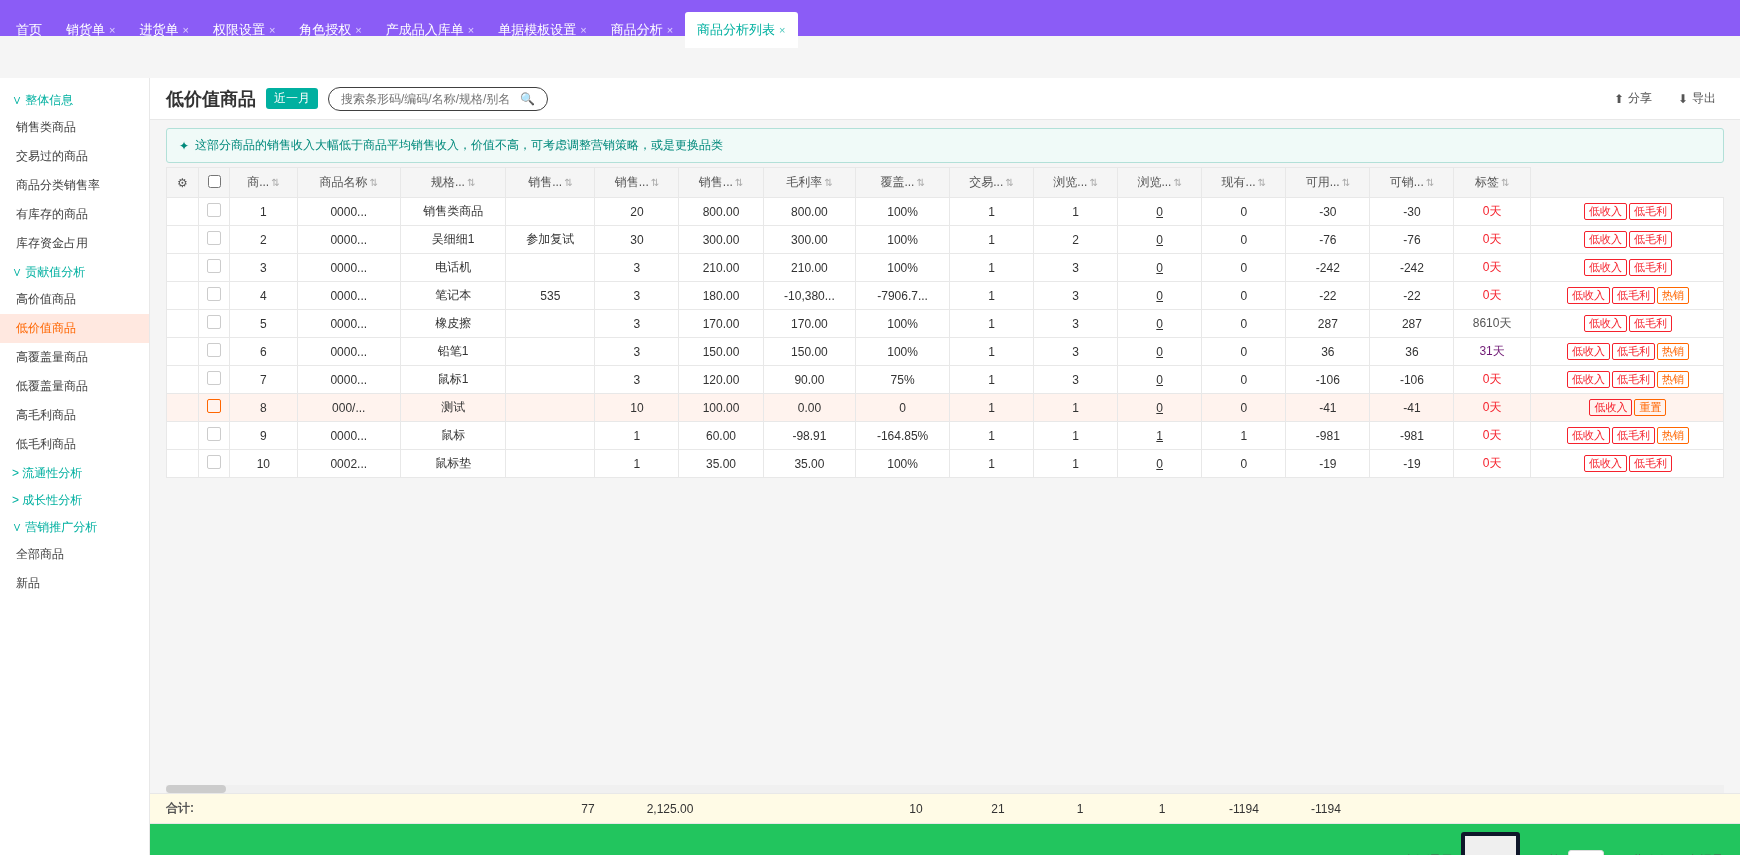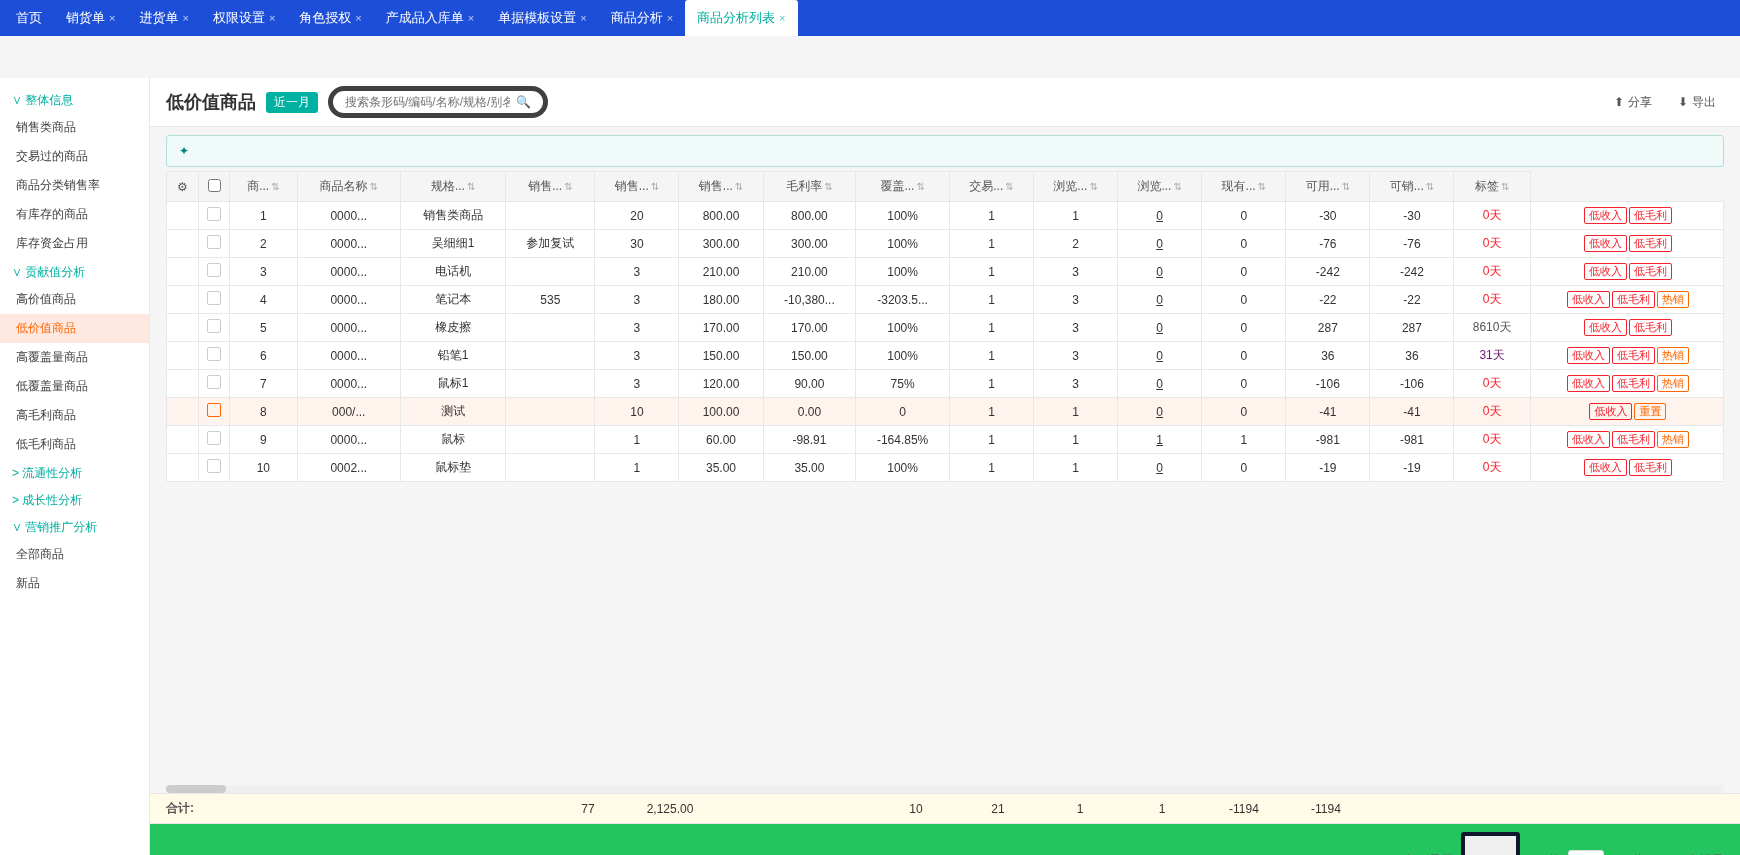--- a/index.html
+++ b/index.html
@@ -1,40 +1,40 @@
 <!DOCTYPE html>
 <html><head>
   <meta charset="utf-8">
   <style>
     * { margin: 0; padding: 0; box-sizing: border-box; }
     body { font-family: 'Microsoft YaHei', Arial, sans-serif; font-size: 12px; background: #f5f5f5; color: #333; width: 1740px; min-height: 855px; overflow-x: hidden; }
     
     
-    .top-nav { background: #1d4ed8; display: flex; align-items: center; height: 36px; padding: 12px 4px; }
+    .top-nav { background: #8b5cf6; display: flex; align-items: flex-start; height: 36px; padding: 12px 4px; }
     .nav-item { color: #fff; padding: 0 12px; height: 36px; display: flex; align-items: center; cursor: pointer; font-size: 13px; white-space: nowrap; }
     .nav-item.active { background: #fff; color: #00b0a0; border-radius: 3px 3px 0 0; }
     .nav-close { margin-left: 4px; font-size: 11px; opacity: 0.7; }
     
     
     .main-layout { display: flex; height: calc(855px - 36px); margin-top: 42px; }
     
     
     .sidebar { width: 150px; background: #fff; border-right: 1px solid #e8e8e8; overflow-y: auto; padding: 8px 0; flex-shrink: 0; }
     .sidebar-group-title { color: #00b0a0; font-size: 12px; padding: 6px 12px 4px; cursor: pointer; display: flex; align-items: center; gap: 4px; }
     .sidebar-item { padding: 6px 16px; cursor: pointer; color: #404040; font-size: 12px; }
     .sidebar-item.active { background: #ffe8e0; color: #ff6600; }
     
     
     .content { flex: 1; display: flex; flex-direction: column; overflow: hidden; }
     
     
     .content-header { background: #fff; padding: 8px 16px; display: flex; align-items: center; gap: 10px; border-bottom: 1px solid #e8e8e8; }
     .page-title { font-size: 18px; font-weight: bold; color: #333; }
     .date-badge { background: #00b0a0; color: #fff; padding: 2px 8px; border-radius: 3px; font-size: 12px; cursor: pointer; }
-    .search-box { border: 5px solid #404040; border-radius: 16px; padding: 4px 12px; width: 220px; font-size: 12px; color: #999; display: flex; align-items: center; gap: 6px; }
+    .search-box { border: 1px solid #404040; border-radius: 16px; padding: 4px 12px; width: 220px; font-size: 12px; color: #999; display: flex; align-items: center; gap: 6px; }
     .search-input { border: none; outline: none; width: 180px; font-size: 12px; color: #999; }
     .spacer { flex: 1; }
     .header-btn { display: flex; align-items: center; gap: 4px; cursor: pointer; color: #555; font-size: 12px; padding: 4px 8px; }
     
     
     .info-bar { background: #f0faf8; border: 1px solid #b2e0d8; margin: 8px 16px 4px; padding: 8px 12px; border-radius: 3px; color: #00897b; font-size: 12px; display: flex; align-items: center; gap: 6px; }
     
     
     .table-container { flex: 1; overflow: auto; padding: 0 16px; }
     .data-table { width: 100%; border-collapse: collapse; font-size: 12px; }
@@ -120,20 +120,21 @@
         <span>分享</span>
       </div>
       <div class="header-btn">
         <span>⬇</span>
         <span>导出</span>
       </div>
     </div>
 
     <div class="info-bar">
       <span>✦</span>
+      <span>这部分商品的销售收入大幅低于商品平均销售收入，价值不高，可考虑调整营销策略，或是更换品类</span>
     </div>
 
     <div class="table-container">
       <table class="data-table">
         <thead>
           <tr>
             <th class="col-gear">⚙</th>
             <th class="col-check"><input type="checkbox" style=""></th>
             <th>商...<span class="th-icon">⇅</span></th>
             <th>商品名称<span class="th-icon">⇅</span></th>
@@ -216,21 +217,21 @@
             <tr>
     <td></td>
     <td><span class="checkbox "></span></td>
     <td>4</td>
     <td>0000...</td>
     <td>笔记本</td>
     <td>535</td>
     <td>3</td>
     <td>180.00</td>
     <td>-10,380...</td>
-    <td>-3203.5...</td>
+    <td>-7906.7...</td>
     <td>1</td>
     <td>3</td>
     <td><span class="link-underline">0</span></td>
     <td>0</td>
     <td>-22</td>
     <td>-22</td>
     <td style="color:#f5222d">0天</td>
     <td><span class="tag tag-red">低收入</span><span class="tag tag-red">低毛利</span><span class="tag tag-orange">热销</span></td>
   </tr>
             <tr>

